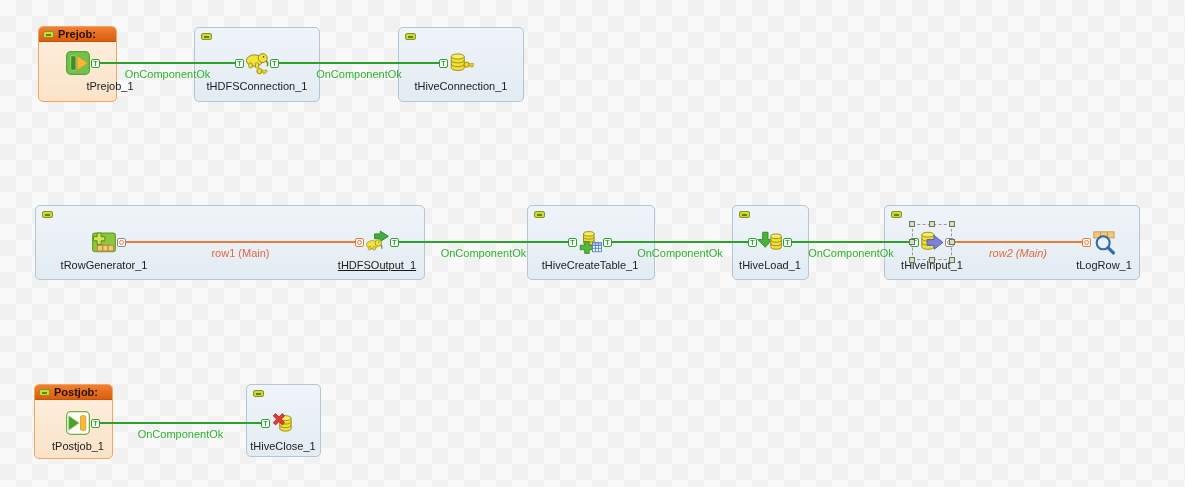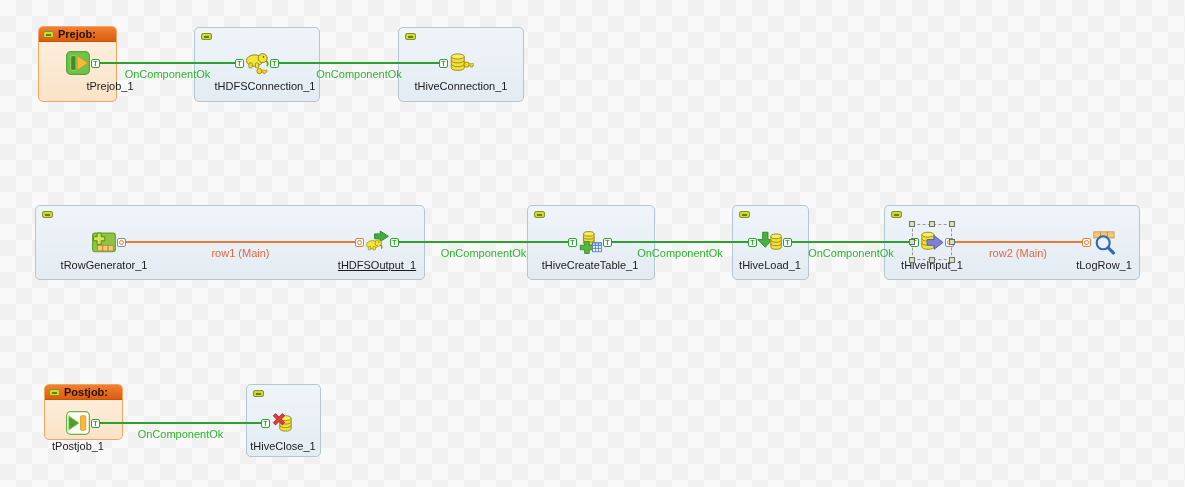--- a/index.html
+++ b/index.html
@@ -57,21 +57,21 @@
     </div>
     <div class="panel plain" style="left: 527px; top: 205px; width: 128px; height: 75px;">
       <span class="collapse abs"></span>
     </div>
     <div class="panel plain" style="left: 732px; top: 205px; width: 77px; height: 75px;">
       <span class="collapse abs"></span>
     </div>
     <div class="panel plain" style="left: 884px; top: 205px; width: 256px; height: 75px;">
       <span class="collapse abs"></span>
     </div>
-    <div class="panel group" style="left: 44px; top: 384px; width: 79px; height: 56px;">
+    <div class="panel group" style="left: 34px; top: 384px; width: 79px; height: 75px;">
       <div class="group-header">
         <span class="collapse"></span>
         <span class="group-title">Postjob:</span>
       </div>
     </div>
     <div class="panel plain" style="left: 246px; top: 384px; width: 75px; height: 73px;">
       <span class="collapse abs"></span>
     </div>
     <div class="link-line trigger" style="left: 100px; top: 62px; width: 135px;"></div>
     <div class="link-label trigger" style="left: 167.5px; top: 68px;">OnComponentOk</div>
@@ -79,41 +79,41 @@
     <div class="link-label trigger" style="left: 359px; top: 68px;">OnComponentOk</div>
     <div class="link-line row" style="left: 126px; top: 241px; width: 229px;"></div>
     <div class="link-label row" style="left: 240.5px; top: 247px;">row1 (Main)</div>
     <div class="link-line trigger" style="left: 399px; top: 241px; width: 169px;"></div>
     <div class="link-label trigger" style="left: 483.5px; top: 247px;">OnComponentOk</div>
     <div class="link-line trigger" style="left: 612px; top: 241px; width: 136px;"></div>
     <div class="link-label trigger" style="left: 680px; top: 247px;">OnComponentOk</div>
     <div class="link-line trigger" style="left: 792px; top: 241px; width: 118px;"></div>
     <div class="link-label trigger" style="left: 851px; top: 247px;">OnComponentOk</div>
     <div class="link-line row" style="left: 954px; top: 241px; width: 128px;"></div>
-    <div class="link-label row" style="left: 1018px; top: 247px;">row2 (Main)</div>
+    <div class="link-label row" style="left: 1018px; top: 247px; font-style: italic;">row2 (Main)</div>
     <div class="link-line trigger" style="left: 100px; top: 422px; width: 161px;"></div>
     <div class="link-label trigger" style="left: 180.5px; top: 428px;">OnComponentOk</div>
     <div class="comp-icon" style="left: 65px; top: 50px;"><svg width="26" height="26" viewBox="0 0 32 32">
         <rect x="2" y="2" width="28" height="28" rx="5" fill="#6fc24a" stroke="#57a637" stroke-width="1.5"></rect>
         <rect x="7" y="7" width="6.5" height="18" rx="1.5" fill="#3e8f22" stroke="#a5d98a"></rect>
         <path d="M15 7 L28 16 L15 25 Z" fill="#f6b93c" stroke="#db9726" stroke-width="1.2"></path>
       </svg></div>
     <div class="comp-label" style="left: 78px; top: 80px; margin-left: 32px;">tPrejob_1</div>
     <div class="connector trigger out" style="left: 91px; top: 58.5px;">T</div>
     <div class="comp-icon" style="left: 244px; top: 50px;"><svg width="26" height="26" viewBox="0 0 32 32">
         <ellipse cx="13" cy="13" rx="10" ry="7" fill="#f4e43a" stroke="#8f851a" stroke-width="1.2"></ellipse>
         <rect x="6" y="16" width="4" height="6" rx="1" fill="#f4e43a" stroke="#8f851a"></rect>
         <rect x="14" y="16" width="4" height="6" rx="1" fill="#f4e43a" stroke="#8f851a"></rect>
         <circle cx="23" cy="10" r="5.5" fill="#f4e43a" stroke="#8f851a" stroke-width="1.2"></circle>
         <path d="M27 13 q3.5 3 1.5 7" fill="none" stroke="#8f851a" stroke-width="2"></path>
         <circle cx="24" cy="8.5" r="1" fill="#444"></circle>
         <circle cx="19" cy="26" r="3.2" fill="#f2d829" stroke="#a18f00" stroke-width="1.2"></circle>
         <path d="M21.8 24.8 h6.5 v2.4 h-2.1 v1.8 h-2.2 v-1.8 h-2.2 z" fill="#f2d829" stroke="#a18f00" stroke-width="0.8"></path>
       </svg></div>
-    <div class="comp-label" style="left: 257px; top: 80px; margin-left: 8px;">tHDFSConnection_1</div>
+    <div class="comp-label" style="left: 257px; top: 80px;">tHDFSConnection_1</div>
     <div class="connector trigger in" style="left: 235px; top: 58.5px;">T</div>
     <div class="connector trigger out" style="left: 270px; top: 58.5px;">T</div>
     <div class="comp-icon" style="left: 448px; top: 50px;"><svg width="26" height="26" viewBox="0 0 32 32">
         <path d="M4 8 v14 a8 3.2 0 0 0 16 0 v-14" fill="#f2e034" stroke="#9a8f1c" stroke-width="1.2"></path>
         <path d="M4 12.666666666666668 a8 3.2 0 0 0 16 0 M4 17.333333333333336 a8 3.2 0 0 0 16 0" fill="none" stroke="#9a8f1c" stroke-width="1.2"></path>
         <ellipse cx="12" cy="8" rx="8" ry="3.2" fill="#f7ec67" stroke="#9a8f1c" stroke-width="1.2"></ellipse>
         <circle cx="23" cy="18" r="3.2" fill="#f2d829" stroke="#a18f00" stroke-width="1.2"></circle>
         <path d="M25.8 16.8 h6.5 v2.4 h-2.1 v1.8 h-2.2 v-1.8 h-2.2 z" fill="#f2d829" stroke="#a18f00" stroke-width="0.8"></path>
       </svg></div>
     <div class="comp-label" style="left: 461px; top: 80px;">tHiveConnection_1</div>

